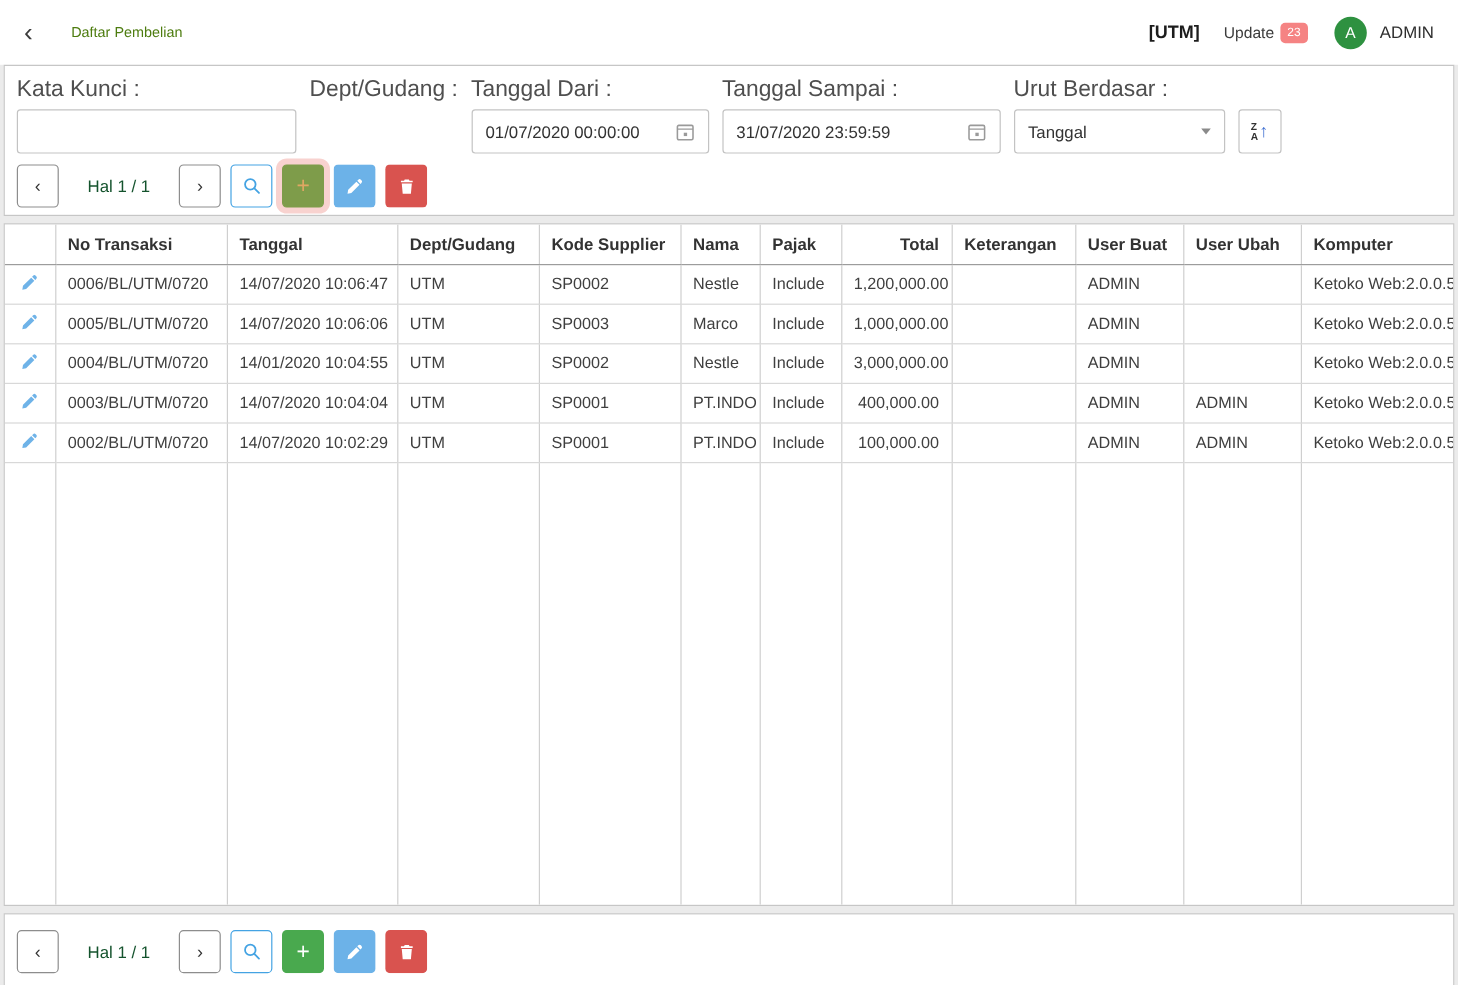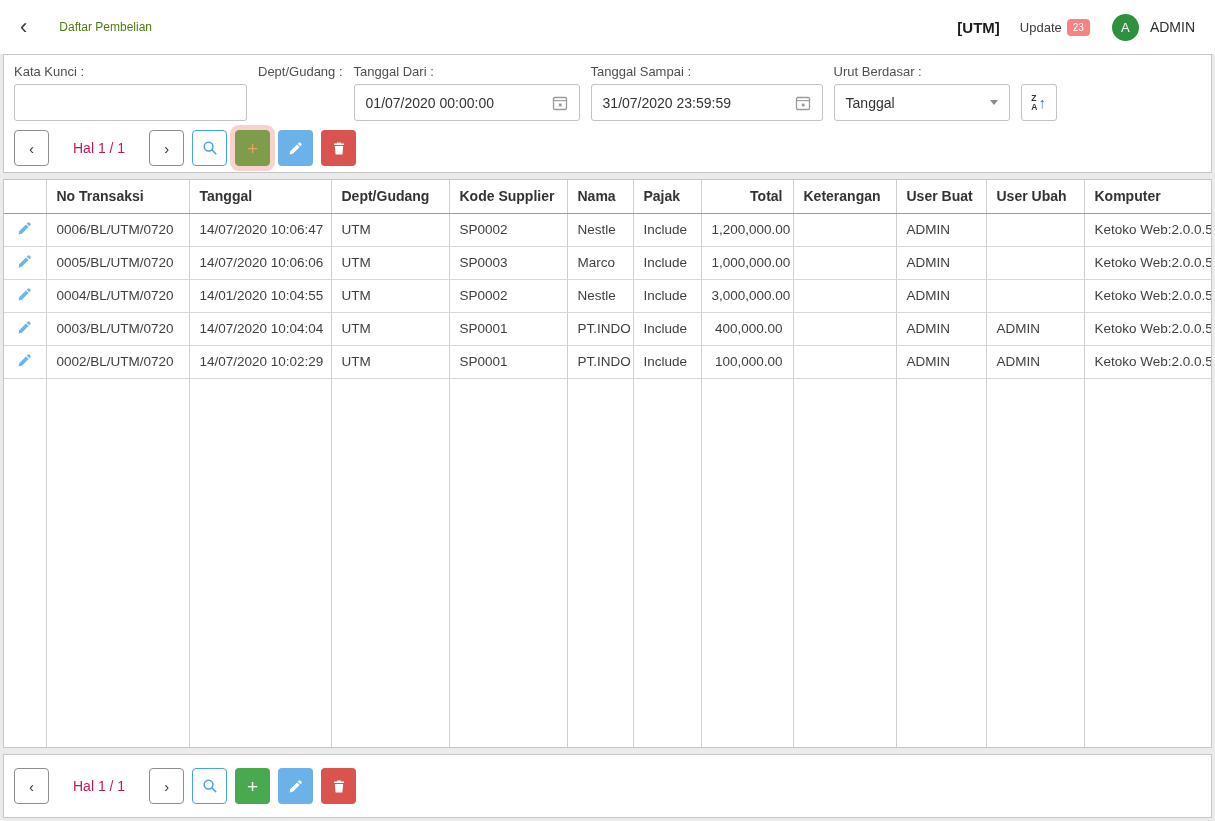--- a/index.html
+++ b/index.html
@@ -23,41 +23,41 @@
   .avatar { width:27px; height:27px; border-radius:50%; background:#2e9140; color:#fff; display:flex; align-items:center; justify-content:center; font-size:13px; margin-right:11px; }
   .username { font-size:14px; color:#2e2e2e; }
 
   
   .panel { background:#fff; border:1px solid #c6c6c6; margin:0 3px; }
 
   
   .filter-panel { padding:9px 10px 6px; flex:0 0 auto; }
   .filter-row { display:flex; gap:11px; }
   .field { display:flex; flex-direction:column; }
-  .field-label { font-size:13px; color:#4f4f4f; margin-bottom:5px; }
+  .field-label { font-size:19px; color:#4f4f4f; margin-bottom:5px; }
   .control { height:37px; border:1px solid #c3c3c3; border-radius:3px; background:#fff;
              display:flex; align-items:center; padding:0 11px; font-size:14px; color:#333; }
   input.control { outline:none; }
   .w-keyword { width:233px; }
   .w-dept { width:222px; }
-  .w-from { width:226px; }
+  .w-from { width:198px; }
   .w-to { width:232px; }
   .w-sort { width:176px; }
   .caret { margin-left:auto; width:0; height:0; border-left:4.5px solid transparent; border-right:4.5px solid transparent; border-top:5px solid #8a8a8a; }
   .cal-icon { margin-left:auto; color:#9a9a9a; display:flex; }
   .sort-dir-btn { width:36px; height:37px; border:1px solid #c3c3c3; border-radius:3px; background:#fff;
                   display:flex; align-items:center; justify-content:center; align-self:flex-end; cursor:pointer; }
   .za { display:flex; flex-direction:column; font-size:8.5px; font-weight:bold; color:#333; line-height:1; }
   .sort-arrow { font-size:15px; color:#3f6fd1; margin-left:1px; line-height:1; }
 
   
   .toolbar { display:flex; align-items:center; margin-top:9px; }
   .nav-btn { width:35px; height:36px; background:#fff; border:1px solid #8d8d8d; border-radius:4px;
              font-size:15px; color:#333; display:flex; align-items:center; justify-content:center; cursor:pointer; }
-  .page-label { font-size:14px; color:#be185d; margin:0 24px; }
+  .page-label { font-size:14px; color:#14532d; margin:0 24px; }
   .tb-btn { width:35px; height:36px; border-radius:4px; border:1px solid transparent;
             display:flex; align-items:center; justify-content:center; color:#fff; cursor:pointer; margin-left:8px; }
   .btn-search { background:#fff; border-color:#44a3e3; color:#44a3e3; }
   .btn-add-focused { background:#7e9c4a; color:#e0a763; font-size:19px; line-height:1;
                      box-shadow:0 0 0 5px #f8d2cf; border-color:#7e9c4a; }
   .btn-add { background:#49a94e; color:#fff; font-size:19px; line-height:1; }
   .btn-edit { background:#6cb2e8; }
   .btn-del { background:#d9534f; }
 
   

